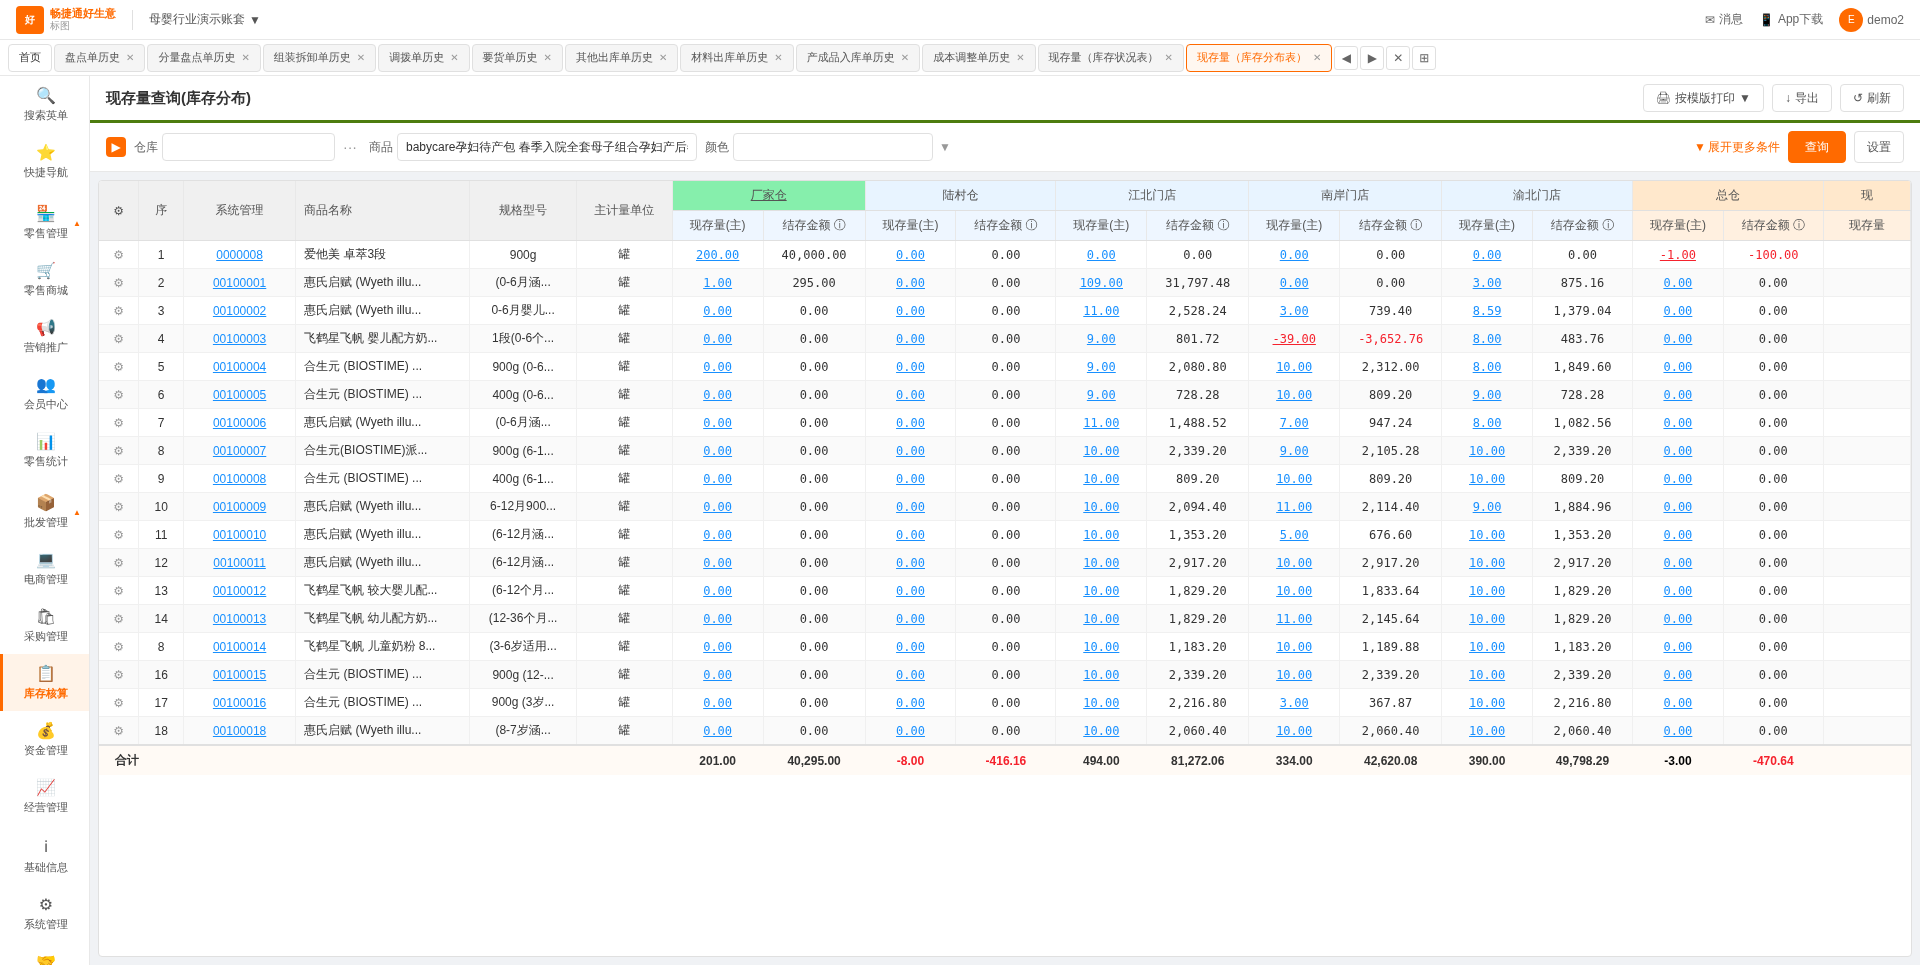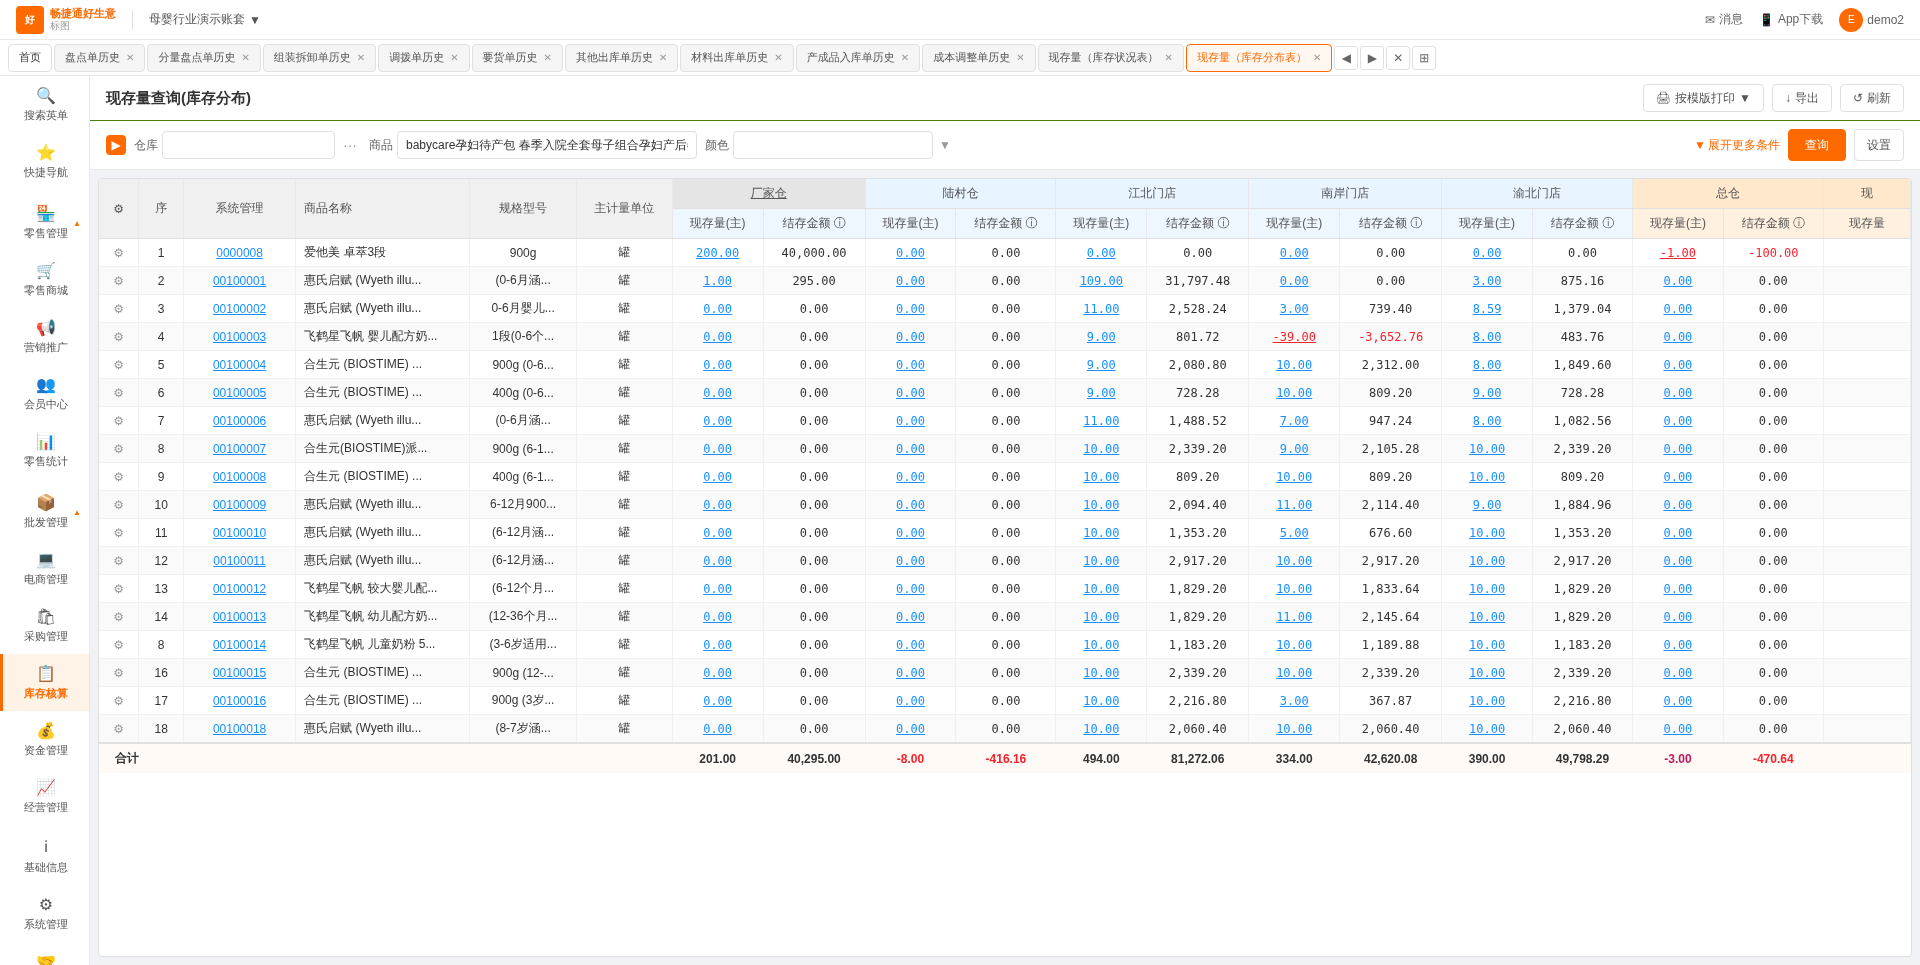--- a/index.html
+++ b/index.html
@@ -86,21 +86,21 @@
     
     .content-area { flex: 1; overflow: hidden; display: flex; flex-direction: column; }
 
     
     .page-header {
       background: #fff;
       padding: 8px 16px;
       display: flex;
       align-items: center;
       justify-content: space-between;
-      border-bottom: 1px solid #4d7c0f;
+      border-bottom: 3px solid #4d7c0f;
     }
     .page-title { font-size: 15px; font-weight: bold; color: #333; }
     .page-actions { display: flex; align-items: center; gap: 8px; }
     .btn-action {
       height: 28px;
       padding: 0 12px;
       border: 1px solid #e0e0e0;
       border-radius: 4px;
       background: #fff;
       cursor: pointer;
@@ -389,21 +389,21 @@
     <div class="table-wrapper">
       <table>
         <thead>
           <tr class="group-header">
             <th rowspan="2" class="col-settings">⚙</th>
             <th rowspan="2" class="col-no">序</th>
             <th rowspan="2" class="col-code">系统管理</th>
             <th rowspan="2" class="col-name">商品名称</th>
             <th rowspan="2" class="col-spec">规格型号</th>
             <th rowspan="2" class="col-unit">主计量单位</th>
-            <th colspan="2" style="background:#e5e5e5;text-decoration:underline;">厂家仓</th>
+            <th colspan="2" style="background:#86efac;text-decoration:underline;">厂家仓</th>
             <th colspan="2" style="background:#e8f4ff;">陆村仓</th>
             <th colspan="2" style="background:#e8f4ff;">江北门店</th>
             <th colspan="2" style="background:#e8f4ff;">南岸门店</th>
             <th colspan="2" style="background:#e8f4ff;">渝北门店</th>
             <th colspan="2" style="background:#ffe8cc;">总仓</th>
             <th style="background:#ffe8cc;">现</th>
           </tr>
           <tr>
             <th class="col-num" style="background:#eef6ff;">现存量(主)</th>
             <th class="col-num" style="background:#eef6ff;">结存金额 ⓘ</th>
@@ -712,21 +712,21 @@
     <td class="td-link td-num">10.00</td>
     <td class="td-num">1,829.20</td>
     <td class="td-link td-num" style="">0.00</td>
     <td class="td-num" style="">0.00</td>
     <td class="td-num"></td>
   </tr>
             <tr>
     <td class="td-gear">⚙</td>
     <td>8</td>
     <td class="td-link">00100014</td>
-    <td class="td-left" style="max-width:140px;overflow:hidden;text-overflow:ellipsis;">飞鹤星飞帆 儿童奶粉 5...</td>
+    <td class="td-left" style="max-width:140px;overflow:hidden;text-overflow:ellipsis;">飞鹤星飞帆 儿童奶粉 8...</td>
     <td>(3-6岁适用...</td>
     <td>罐</td>
     <td class="td-link td-num">0.00</td>
     <td class="td-num">0.00</td>
     <td class="td-link td-num">0.00</td>
     <td class="td-num">0.00</td>
     <td class="td-link td-num">10.00</td>
     <td class="td-num">1,183.20</td>
     <td class="td-link td-num" style="">10.00</td>
     <td class="td-num" style="">1,189.88</td>
@@ -806,21 +806,21 @@
             <td>201.00</td>
             <td>40,295.00</td>
             <td style="color:#f5222d;">-8.00</td>
             <td style="color:#f5222d;">-416.16</td>
             <td>494.00</td>
             <td>81,272.06</td>
             <td>334.00</td>
             <td>42,620.08</td>
             <td>390.00</td>
             <td>49,798.29</td>
-            <td style="color:#be185d;">-3.00</td>
+            <td style="color:#000000;">-3.00</td>
             <td style="color:#f5222d;">-470.64</td>
             <td></td>
           </tr>
         </tfoot>
       </table>
     </div>
   </div>
 </div>
 
 </body></html>

